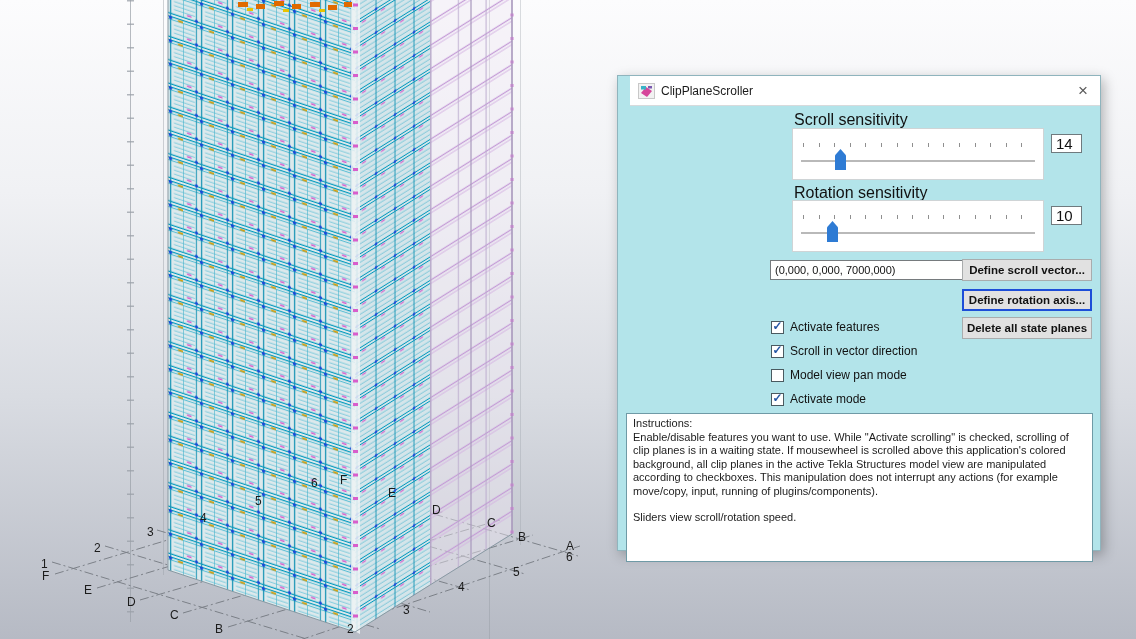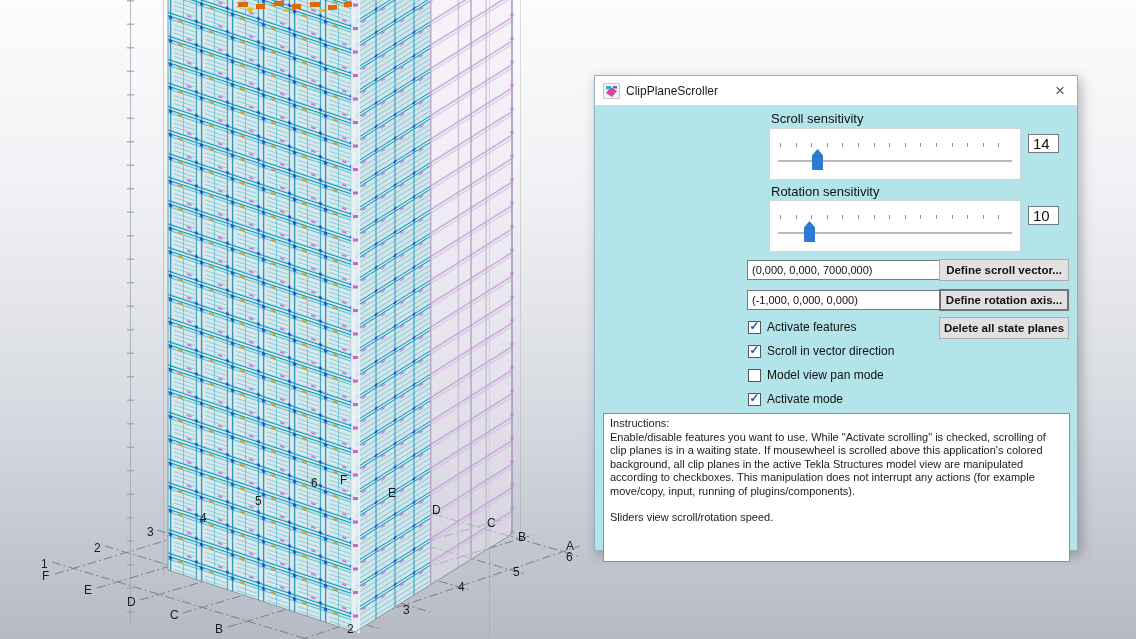--- a/index.html
+++ b/index.html
@@ -9,37 +9,38 @@
   .stage {
     position:relative; width:1136px; height:639px; overflow:hidden;
     background:linear-gradient(180deg,#fcfcfd 0%,#f0f1f4 30%,#d9dce2 62%,#b6bac4 100%);
   }
   .model { position:absolute; left:0; top:0; }
 
   .glabel { position:absolute; font-size:12px; color:#1b1b1b; line-height:12px; }
 
   
   .dialog {
-    position:absolute; left:594px; top:75px; width:484px; height:476px;
+    position:absolute; left:617px; top:75px; width:484px; height:476px;
     background:#b3e4ea; border:1px solid #8fb4bd;
     box-shadow:3px 4px 12px rgba(0,0,0,0.28);
+    padding-left:12px;
   }
   .titlebar {
     height:30px; background:#ffffff; border-bottom:1px solid #d8dadc;
     display:flex; align-items:center; padding-left:8px;
   }
   .app-icon { width:17px; height:16px; margin-right:6px; display:inline-block; }
   .title { font-size:12px; color:#1a1a1a; flex:1; }
   .close {
     width:34px; height:30px; display:flex; align-items:center; justify-content:center;
     font-size:17px; color:#5a5a5a; cursor:default;
   }
   .dlgbody { position:absolute; left:0; top:30px; right:0; bottom:0; }
 
-  .lbl { position:absolute; font-size:13px; color:#111; }
+  .lbl { position:absolute; font-size:16px; color:#111; }
 
   .slider-panel {
     position:absolute; left:174px; width:252px; height:52px;
     background:#ffffff; border:1px solid #cfd4d6;
   }
   .ticks {
     position:absolute; left:10px; right:8px; top:14px; height:4px;
     background:repeating-linear-gradient(90deg,#8f8f8f 0 1px,transparent 1px 15.6px);
   }
   .track { position:absolute; left:8px; right:8px; top:31px; height:2px; background:#b9b9b9; }
@@ -56,21 +57,21 @@
     position:absolute; left:152px; width:221px; height:20px;
     background:#fff; border:1px solid #767b7e; font-size:11px; font-family:inherit;
     padding-left:4px; color:#111;
   }
   .btn {
     position:absolute; left:344px; width:130px; height:22px;
     background:#e1e1e1; border:1px solid #a9acad; font-size:11.5px; font-family:inherit;
     color:#111;
     font-weight:bold;
   }
-  .btn.focused { border:2px solid #737373; }
+  .btn.focused { border:2px solid #1d4ed8; }
 
   .cbrow { position:absolute; left:153px; height:16px; display:flex; align-items:center; gap:6px; }
   .cb {
     width:13px; height:13px; background:#fff; border:1px solid #4a5a60;
     display:inline-flex; align-items:center; justify-content:center; flex:none;
   }
   .mark { font-size:12px; font-weight:bold; color:#2456a4; line-height:11px; margin-top:-2px; }
   .cblabel { font-size:12px; color:#111; white-space:nowrap; }
 
   .instructions {
@@ -231,21 +232,20 @@
       <div class="slider-panel" style="top:94px">
         <div class="ticks"></div>
         <div class="track"></div>
         <div class="thumb" style="left:34px"></div>
       </div>
       <input class="valbox" style="top: 100px;" value="10">
 
       <input class="vecfield" style="top: 154px;" value="(0,000, 0,000, 7000,000)">
       <button class="btn" style="top:153px">Define scroll vector...</button>
 
-      <input class="vecfield" style="top: 184px;" value="(-1,000, 0,000, 0,000)">
       <button class="btn focused" style="top:183px">Define rotation axis...</button>
 
       <div class="cbrow" style="top:213px">
         <span class="cb">
             <span class="mark">✓</span>
           </span>
         <span class="cblabel">Activate features</span>
       </div>
       <button class="btn" style="top:211px">Delete all state planes</button>
 

